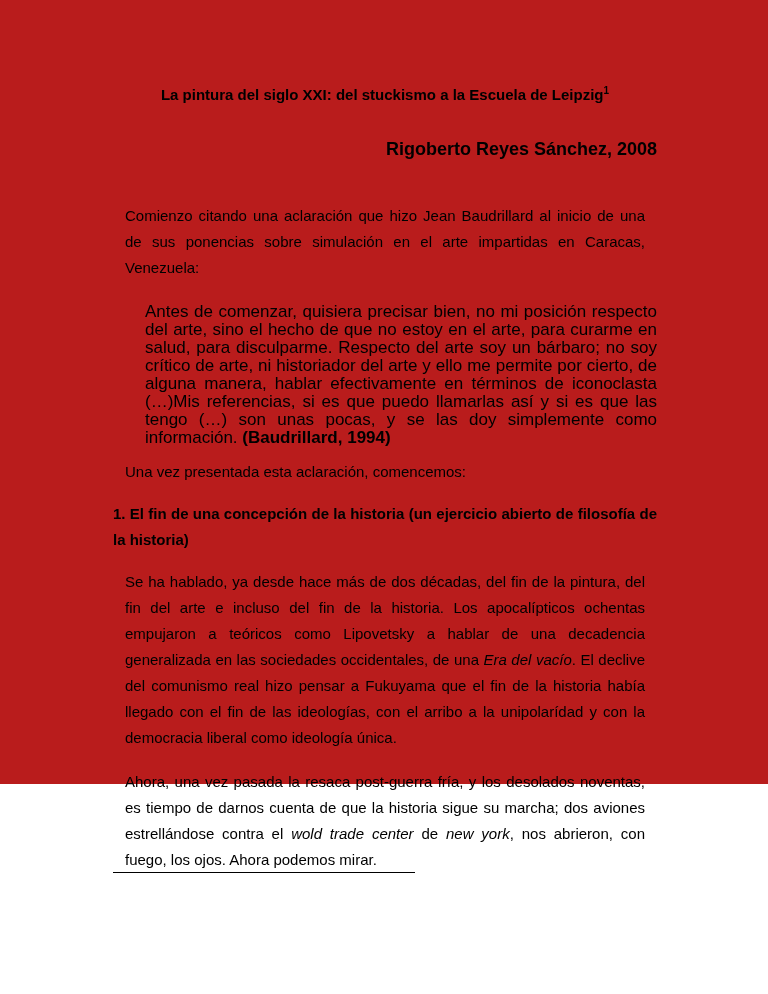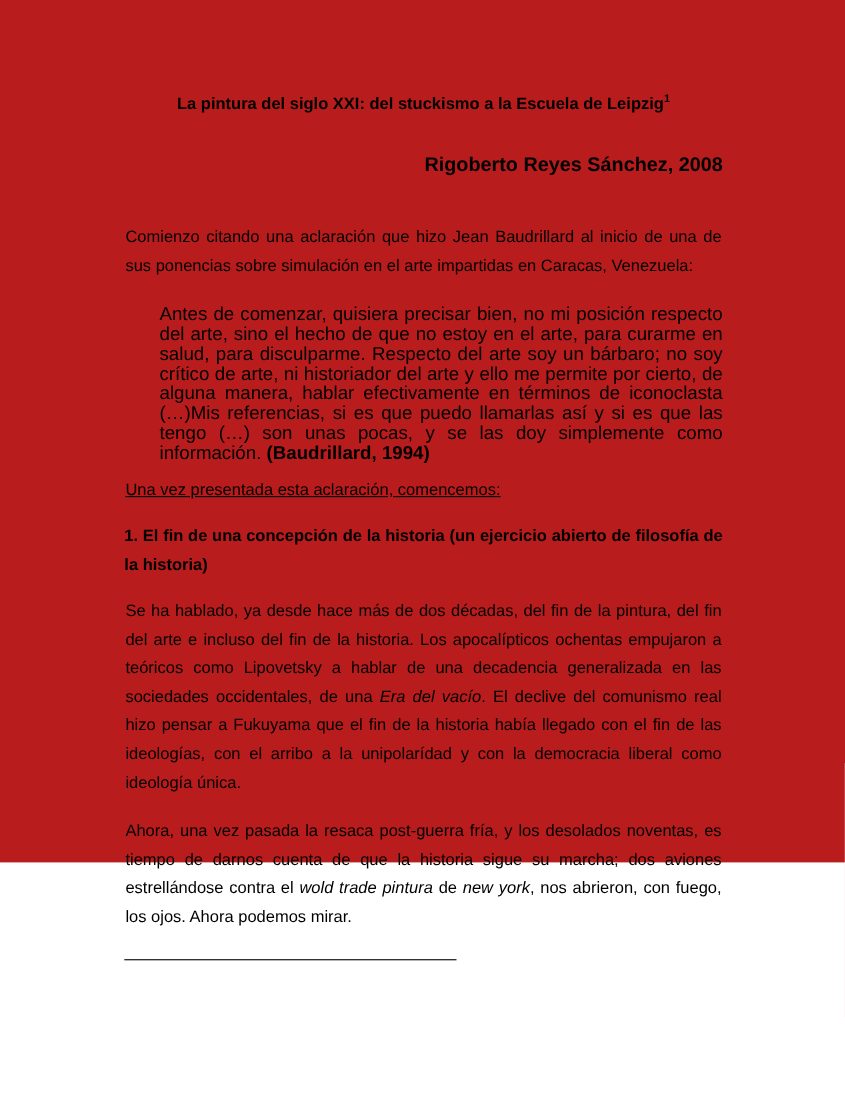--- a/index.html
+++ b/index.html
@@ -32,34 +32,34 @@
     line-height: 0;
   }
   .author-line {
     margin: 34px 0 0 0;
     font-size: 18px;
     line-height: 20px;
     font-weight: bold;
     text-align: right;
   }
   .body-para {
-    margin: 1px;
+    margin: 12px;
     font-size: 15px;
     line-height: 26px;
     text-align: justify;
   }
   .p-intro   { margin-top: 44px; }
   .quote-block {
     margin: 22px 0 0 32px;
     font-size: 17px;
     line-height: 18px;
     text-align: justify;
   }
   .quote-block .quote-cite { font-weight: bold; }
-  .p-transition { margin-top: 12px; text-decoration: underline; }
+  .p-transition { margin-top: 12px; }
   .section-heading {
     margin: 16px 0 0 0;
     font-size: 15px;
     line-height: 26px;
     font-weight: bold;
     text-align: justify;
   }
   .p-history { margin-top: 16px; }
   .p-ahora   { margin-top: 18px; }
   .italic { font-style: italic; }
@@ -101,19 +101,19 @@
   <p class="body-para p-intro">Comienzo citando una aclaración que hizo Jean Baudrillard al inicio de una de sus ponencias sobre simulación en el arte impartidas en Caracas, Venezuela:</p>
 
   <div class="quote-block"><span>Antes de comenzar, quisiera precisar bien, no mi posición respecto del arte, sino el hecho de que no estoy en el arte, para curarme en salud, para disculparme. Respecto del arte soy un bárbaro; no soy crítico de arte, ni historiador del arte y ello me permite por cierto, de alguna manera, hablar efectivamente en términos de iconoclasta (…)Mis referencias, si es que puedo llamarlas así y si es que las tengo (…) son unas pocas, y se las doy simplemente como información. </span><span class="quote-cite">(Baudrillard, 1994)</span></div>
 
   <p class="body-para p-transition">Una vez presentada esta aclaración, comencemos:</p>
 
   <h2 class="section-heading">1.  El fin de una concepción de la historia (un ejercicio abierto de filosofía de la historia)</h2>
 
   <p class="body-para p-history"><span>Se ha hablado, ya desde hace más de dos décadas, del fin de la pintura, del fin del arte e incluso del fin de la historia. Los apocalípticos ochentas empujaron a teóricos como Lipovetsky a hablar de una decadencia generalizada en las sociedades occidentales, de una </span><span class="italic">Era del vacío</span><span>. El declive del comunismo real hizo pensar a Fukuyama que el fin de la historia había llegado con el fin de las ideologías, con el arribo a la unipolarídad y con la democracia liberal como ideología única.</span></p>
 
-  <p class="body-para p-ahora"><span>Ahora, una vez pasada la resaca post-guerra fría, y los desolados noventas, es tiempo de darnos cuenta de que la historia sigue su marcha; dos aviones estrellándose contra el </span><span class="italic">wold trade pintura</span><span> de </span><span class="italic">new york</span><span>, nos abrieron, con fuego, los ojos. Ahora podemos mirar.</span></p>
+  <p class="body-para p-ahora"><span>Ahora, una vez pasada la resaca post-guerra fría, y los desolados noventas, es tiempo de darnos cuenta de que la historia sigue su marcha; dos aviones estrellándose contra el </span><span class="italic">wold trade center</span><span> de </span><span class="italic">new york</span><span>, nos abrieron, con fuego, los ojos. Ahora podemos mirar.</span></p>
 
   <div class="footnote-area">
     <hr class="footnote-rule">
   </div>
 
 </div>
 
 </body></html>

